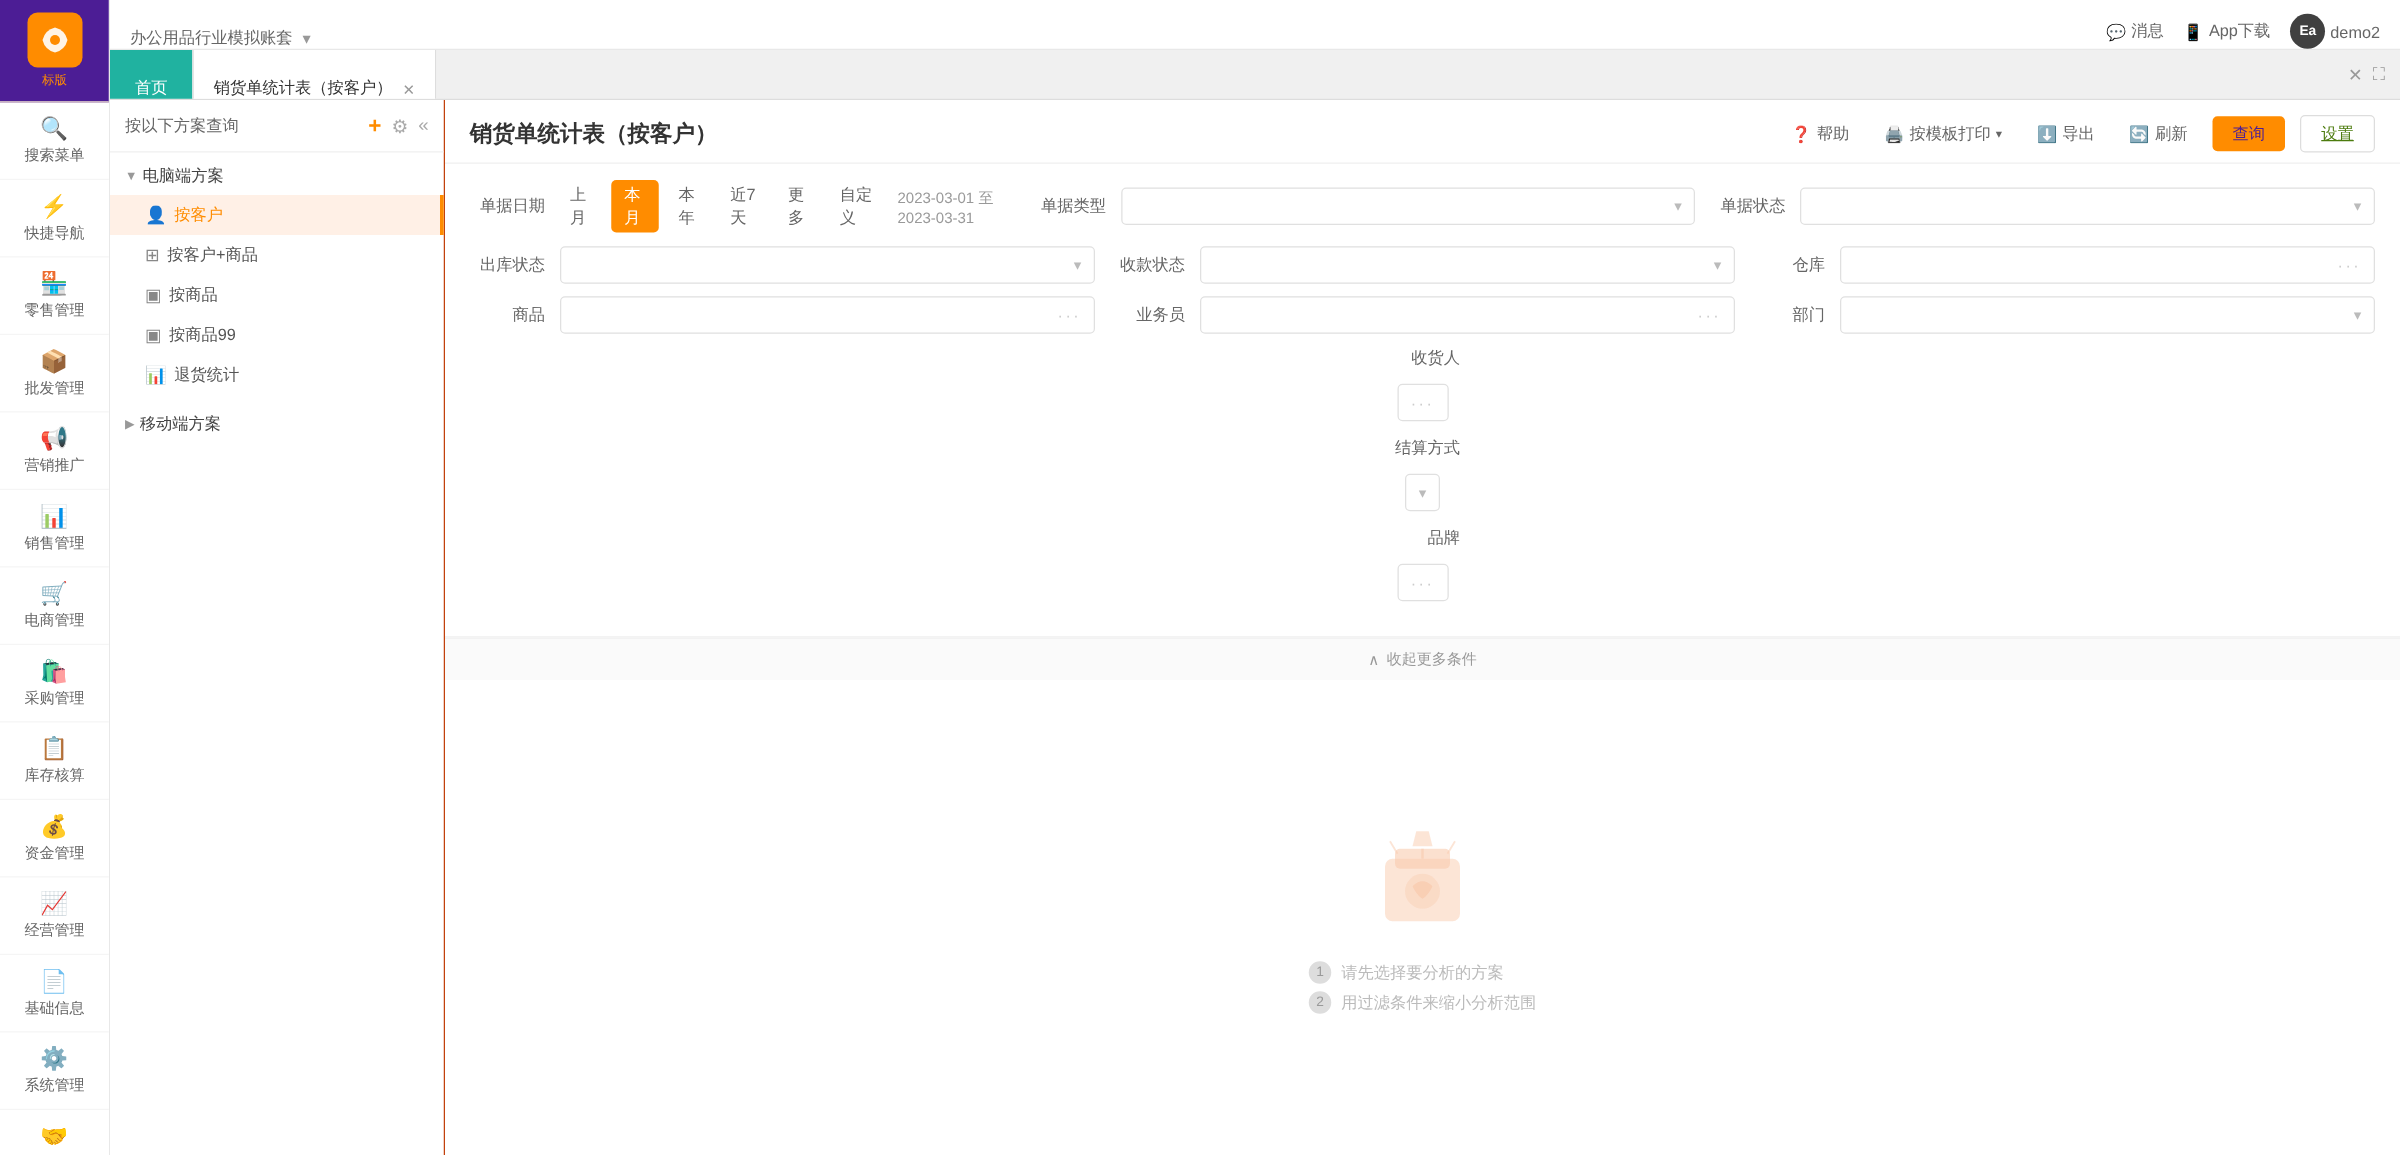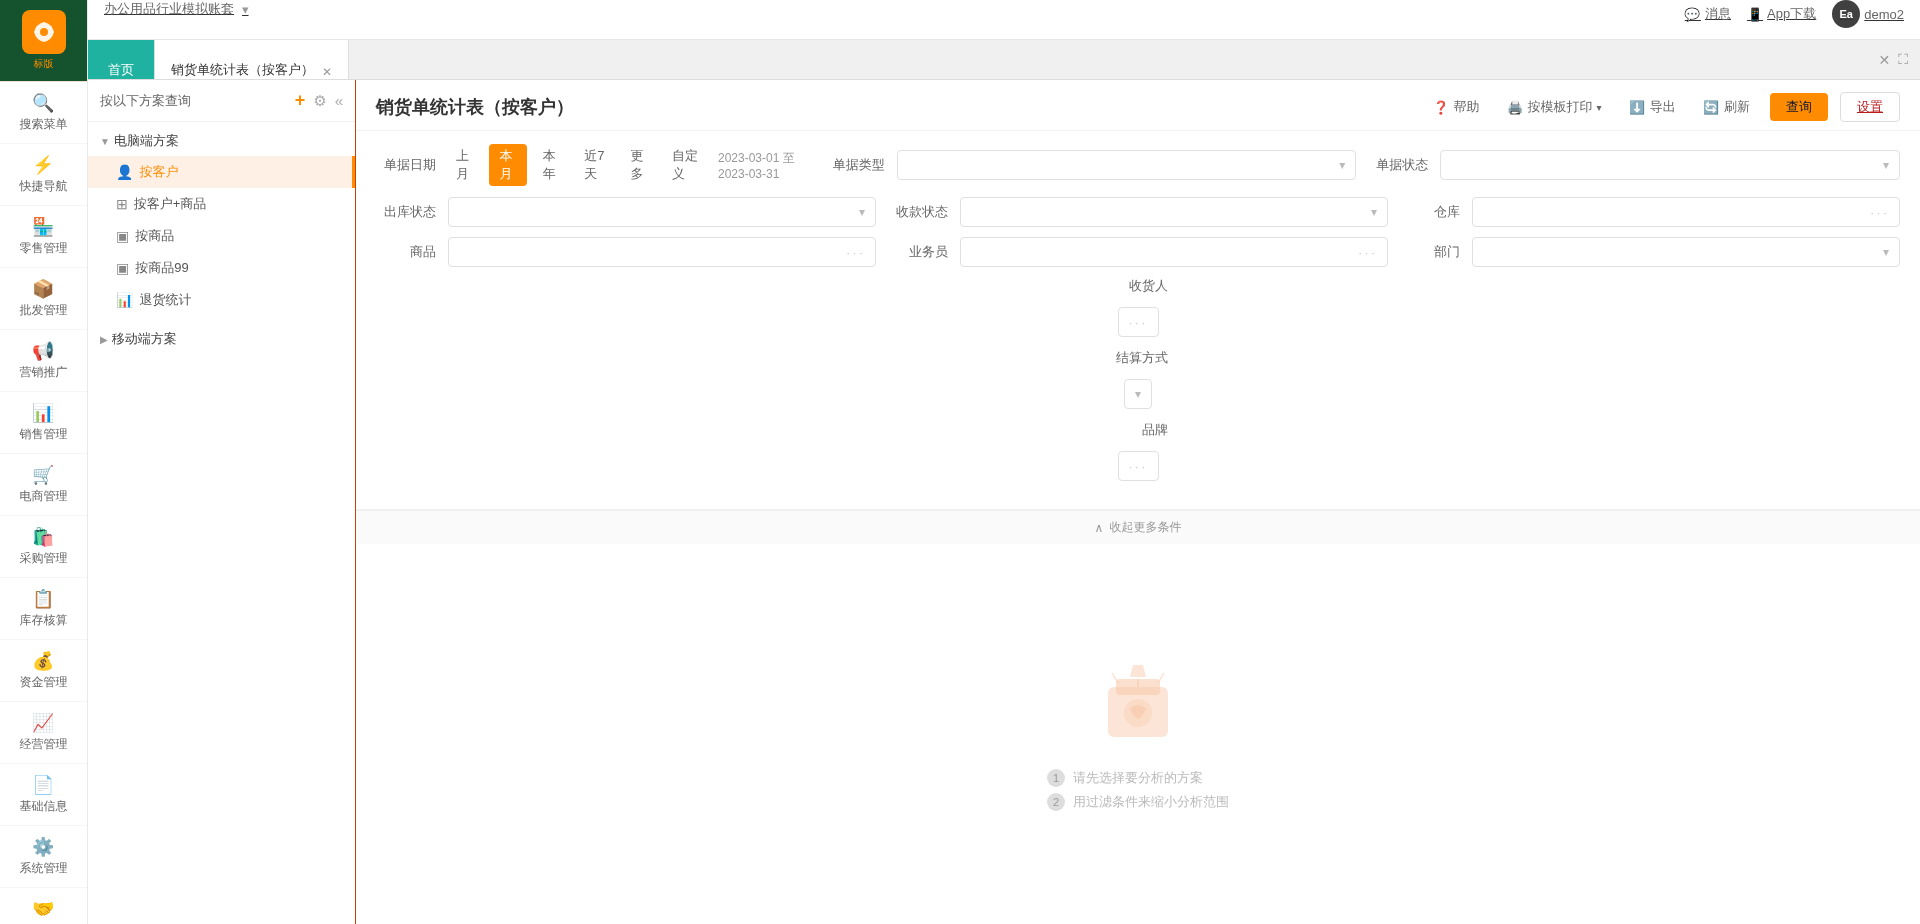--- a/index.html
+++ b/index.html
@@ -16,21 +16,21 @@
       flex-shrink: 0;
       height: 100%;
       overflow-y: auto;
     }
     .sidebar-logo {
       width: 100%;
       padding: 10px 0;
       display: flex;
       flex-direction: column;
       align-items: center;
-      background: #14532d;
+      background: #4c1d95;
       border-bottom: 1px solid #f0e0d0;
       text-align: center;
     }
     .logo-icon {
       width: 44px;
       height: 44px;
       background: #ff8c00;
       border-radius: 8px;
       display: flex;
       align-items: center;
@@ -66,25 +66,24 @@
       display: flex;
       flex-direction: column;
       overflow: hidden;
     }
 
     
     .top-header {
       height: 40px;
       background: #fff;
       display: flex;
-      align-items: flex-start;
+      align-items: flex-end;
       justify-content: space-between;
       padding: 0 16px;
       border-bottom: 1px solid #e8e8e8;
-      text-decoration: underline;
     }
     .header-left {
       display: flex;
       align-items: center;
       gap: 8px;
       font-size: 13px;
       color: #666;
     }
     .header-right {
       display: flex;
@@ -249,29 +248,29 @@
       align-items: center;
       gap: 4px;
       font-size: 13px;
       color: #666;
       cursor: pointer;
       padding: 4px 8px;
       border-radius: 4px;
     }
     .action-btn-orange {
       background: #ff8c00;
-      color: #0f172a;
+      color: #4c1d95;
       padding: 5px 16px;
       border-radius: 4px;
       cursor: pointer;
       font-size: 13px;
     }
     .action-btn-outline {
       border: 1px solid #ddd;
-      color: #b91c1c;
+      color: #4d7c0f;
       padding: 5px 16px;
       border-radius: 4px;
       cursor: pointer;
       font-size: 13px;
       background: #fff;
       text-decoration: underline;
     }
 
     
     .filter-area {

